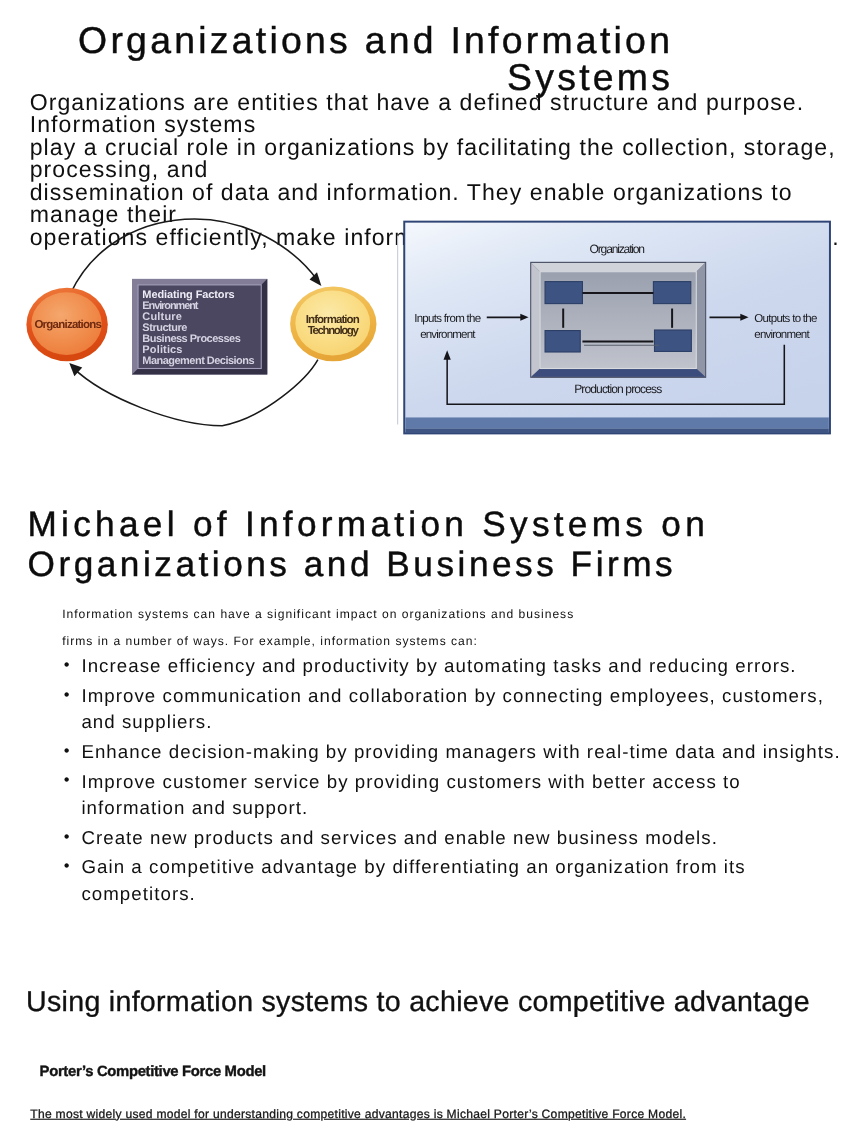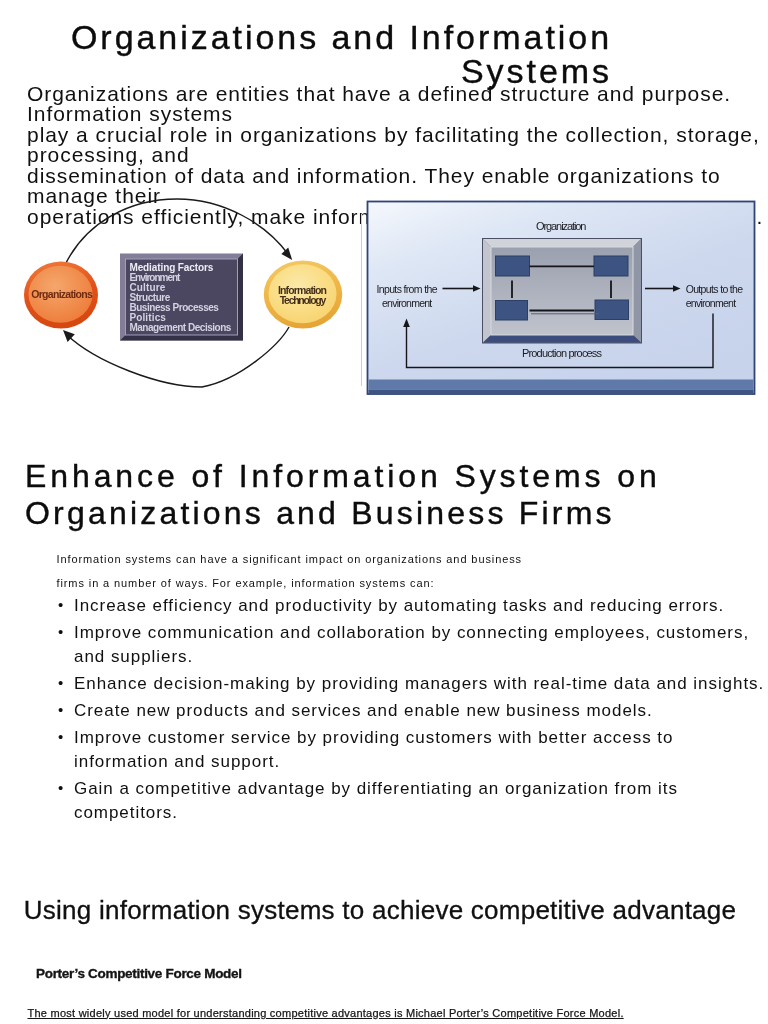--- a/index.html
+++ b/index.html
@@ -128,25 +128,25 @@
   <g font-family="Liberation Sans, sans-serif" font-size="10.5px" fill="#1b1b1f" text-anchor="middle" lengthAdjust="spacingAndGlyphs">
     <text x="561.2" y="230.2" font-size="11px" textLength="50.5">Organization</text>
     <text x="407" y="292.7" textLength="61">Inputs from the</text>
     <text x="407.1" y="307.2" textLength="50.3">environment</text>
     <text x="714.4" y="292.7" textLength="57.5">Outputs to the</text>
     <text x="710.9" y="307.2" textLength="50.3">environment</text>
     <text x="562" y="357" font-size="11px" textLength="80">Production process</text>
   </g>
 </svg>
 
-<div class="abs" id="h2"><span style="letter-spacing:3.9px">Enhance of Information Systems on</span><br><span style="letter-spacing:3.2px">Organizations and Business Firms</span></div>
+<div class="abs" id="h2"><span style="letter-spacing:3.9px">Michael of Information Systems on</span><br><span style="letter-spacing:3.2px">Organizations and Business Firms</span></div>
 <div class="abs" id="subpara">Information systems can have a significant impact on organizations and business<br>firms in a number of ways. For example, information systems can:</div>
 <div class="abs" id="bullets">
   <div class="bi">Increase efficiency and productivity by automating tasks and reducing errors.</div>
   <div class="bi">Improve communication and collaboration by connecting employees, customers,<br>and suppliers.</div>
   <div class="bi">Enhance decision-making by providing managers with real-time data and insights.</div>
+  <div class="bi">Improve customer service by providing customers with better access to<br>information and support.</div>
   <div class="bi">Create new products and services and enable new business models.</div>
-  <div class="bi">Improve customer service by providing customers with better access to<br>information and support.</div>
   <div class="bi">Gain a competitive advantage by differentiating an organization from its<br>competitors.</div>
 </div>
 <div class="abs" id="h3">Using information systems to achieve competitive advantage</div>
 <div class="abs" id="porter">Porter’s Competitive Force Model</div>
 <div class="abs" id="lastline">The most widely used model for understanding competitive advantages is Michael Porter’s Competitive Force Model.</div>
 
 </body></html>

